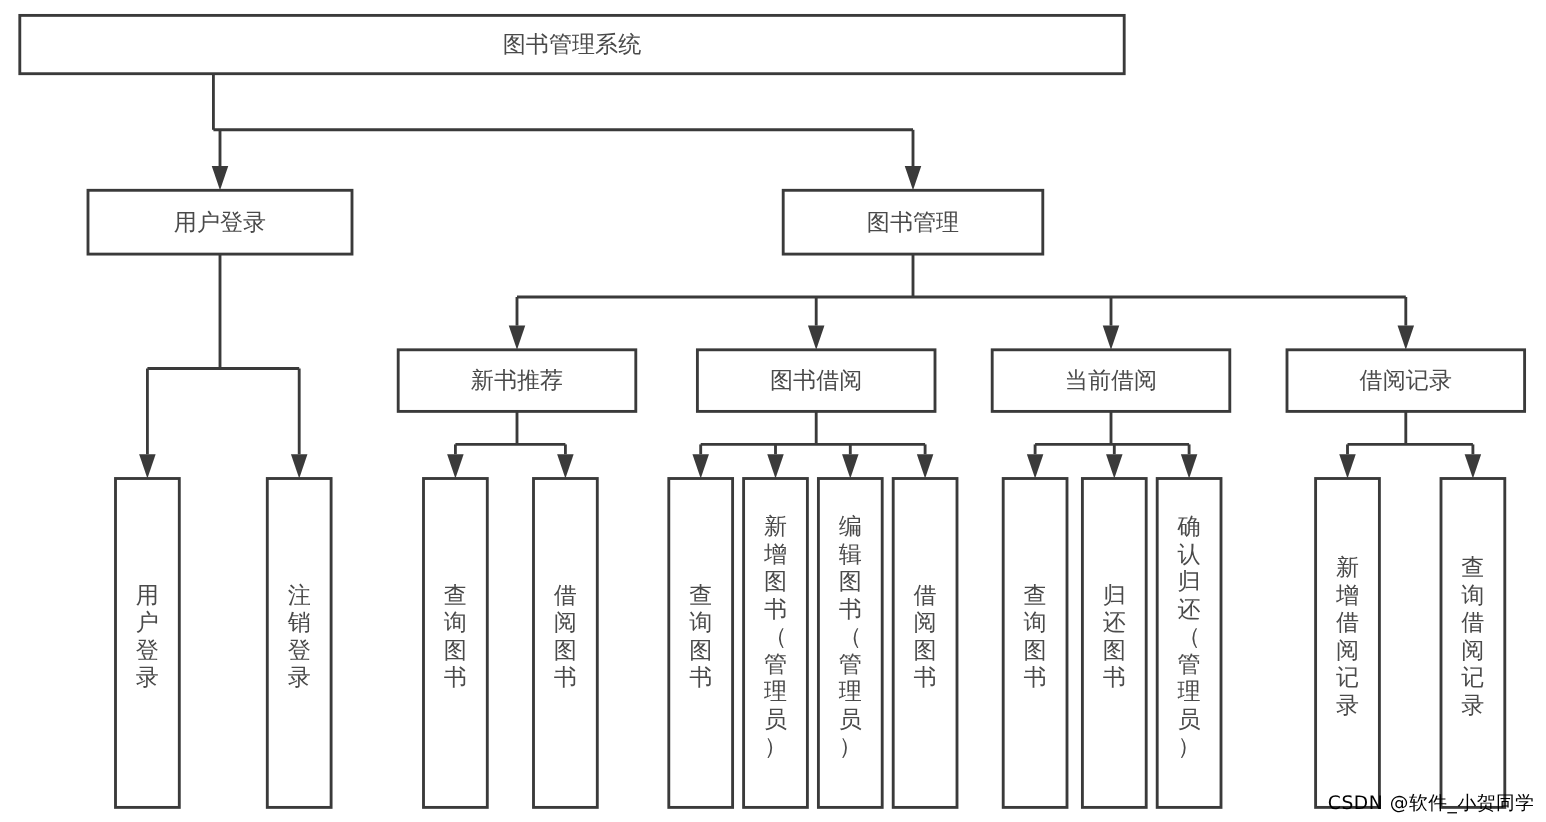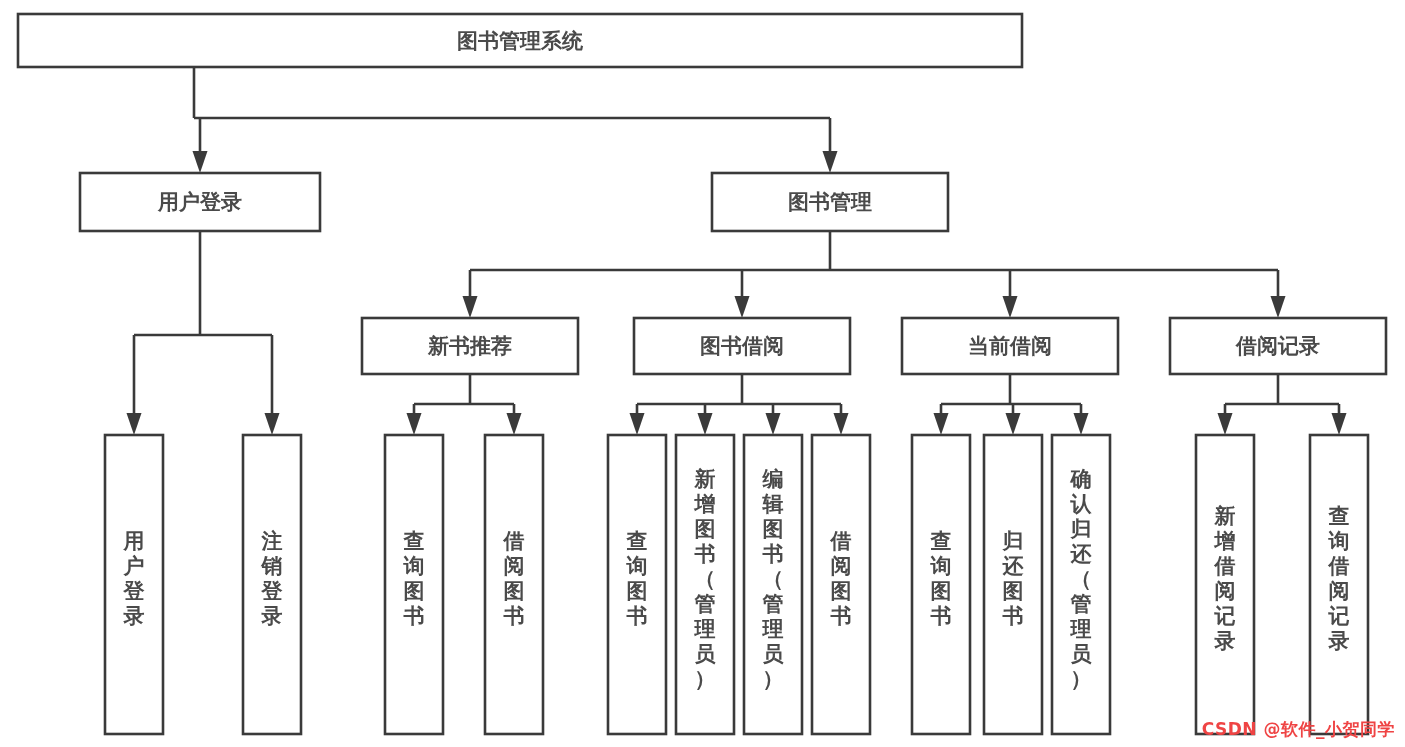--- a/index.html
+++ b/index.html
@@ -11,21 +11,20 @@
     width: 1405px;
     height: 747px;
     font-family: "DejaVu Sans", "Liberation Sans", sans-serif;
     overflow: hidden;
     position: relative;
   }
   #diagram-root {
     position: relative;
     width: 1405px;
     height: 747px;
-    font-weight: bold;
   }
   svg.diagram-canvas {
     position: absolute;
     top: 0;
     left: 0;
     width: 1405px;
     height: 747px;
   }
   .node-box {
     fill: #ffffff;
@@ -54,21 +53,21 @@
     font-family: "DejaVu Sans", "Liberation Sans", sans-serif;
     font-size: 21px;
     text-anchor: middle;
   }
   .watermark {
     position: absolute;
     right: 10px;
     bottom: 6px;
     font-family: "DejaVu Sans", "Liberation Sans", sans-serif;
     font-size: 17px;
-    color: #ef4444;
+    color: #000000;
     white-space: nowrap;
     letter-spacing: 0.5px;
   }
 </style>
 </head>
 <body>
 
 <div id="diagram-root">
   <svg class="diagram-canvas" viewBox="0 0 1405 747">
     <g id="connector-layer">

